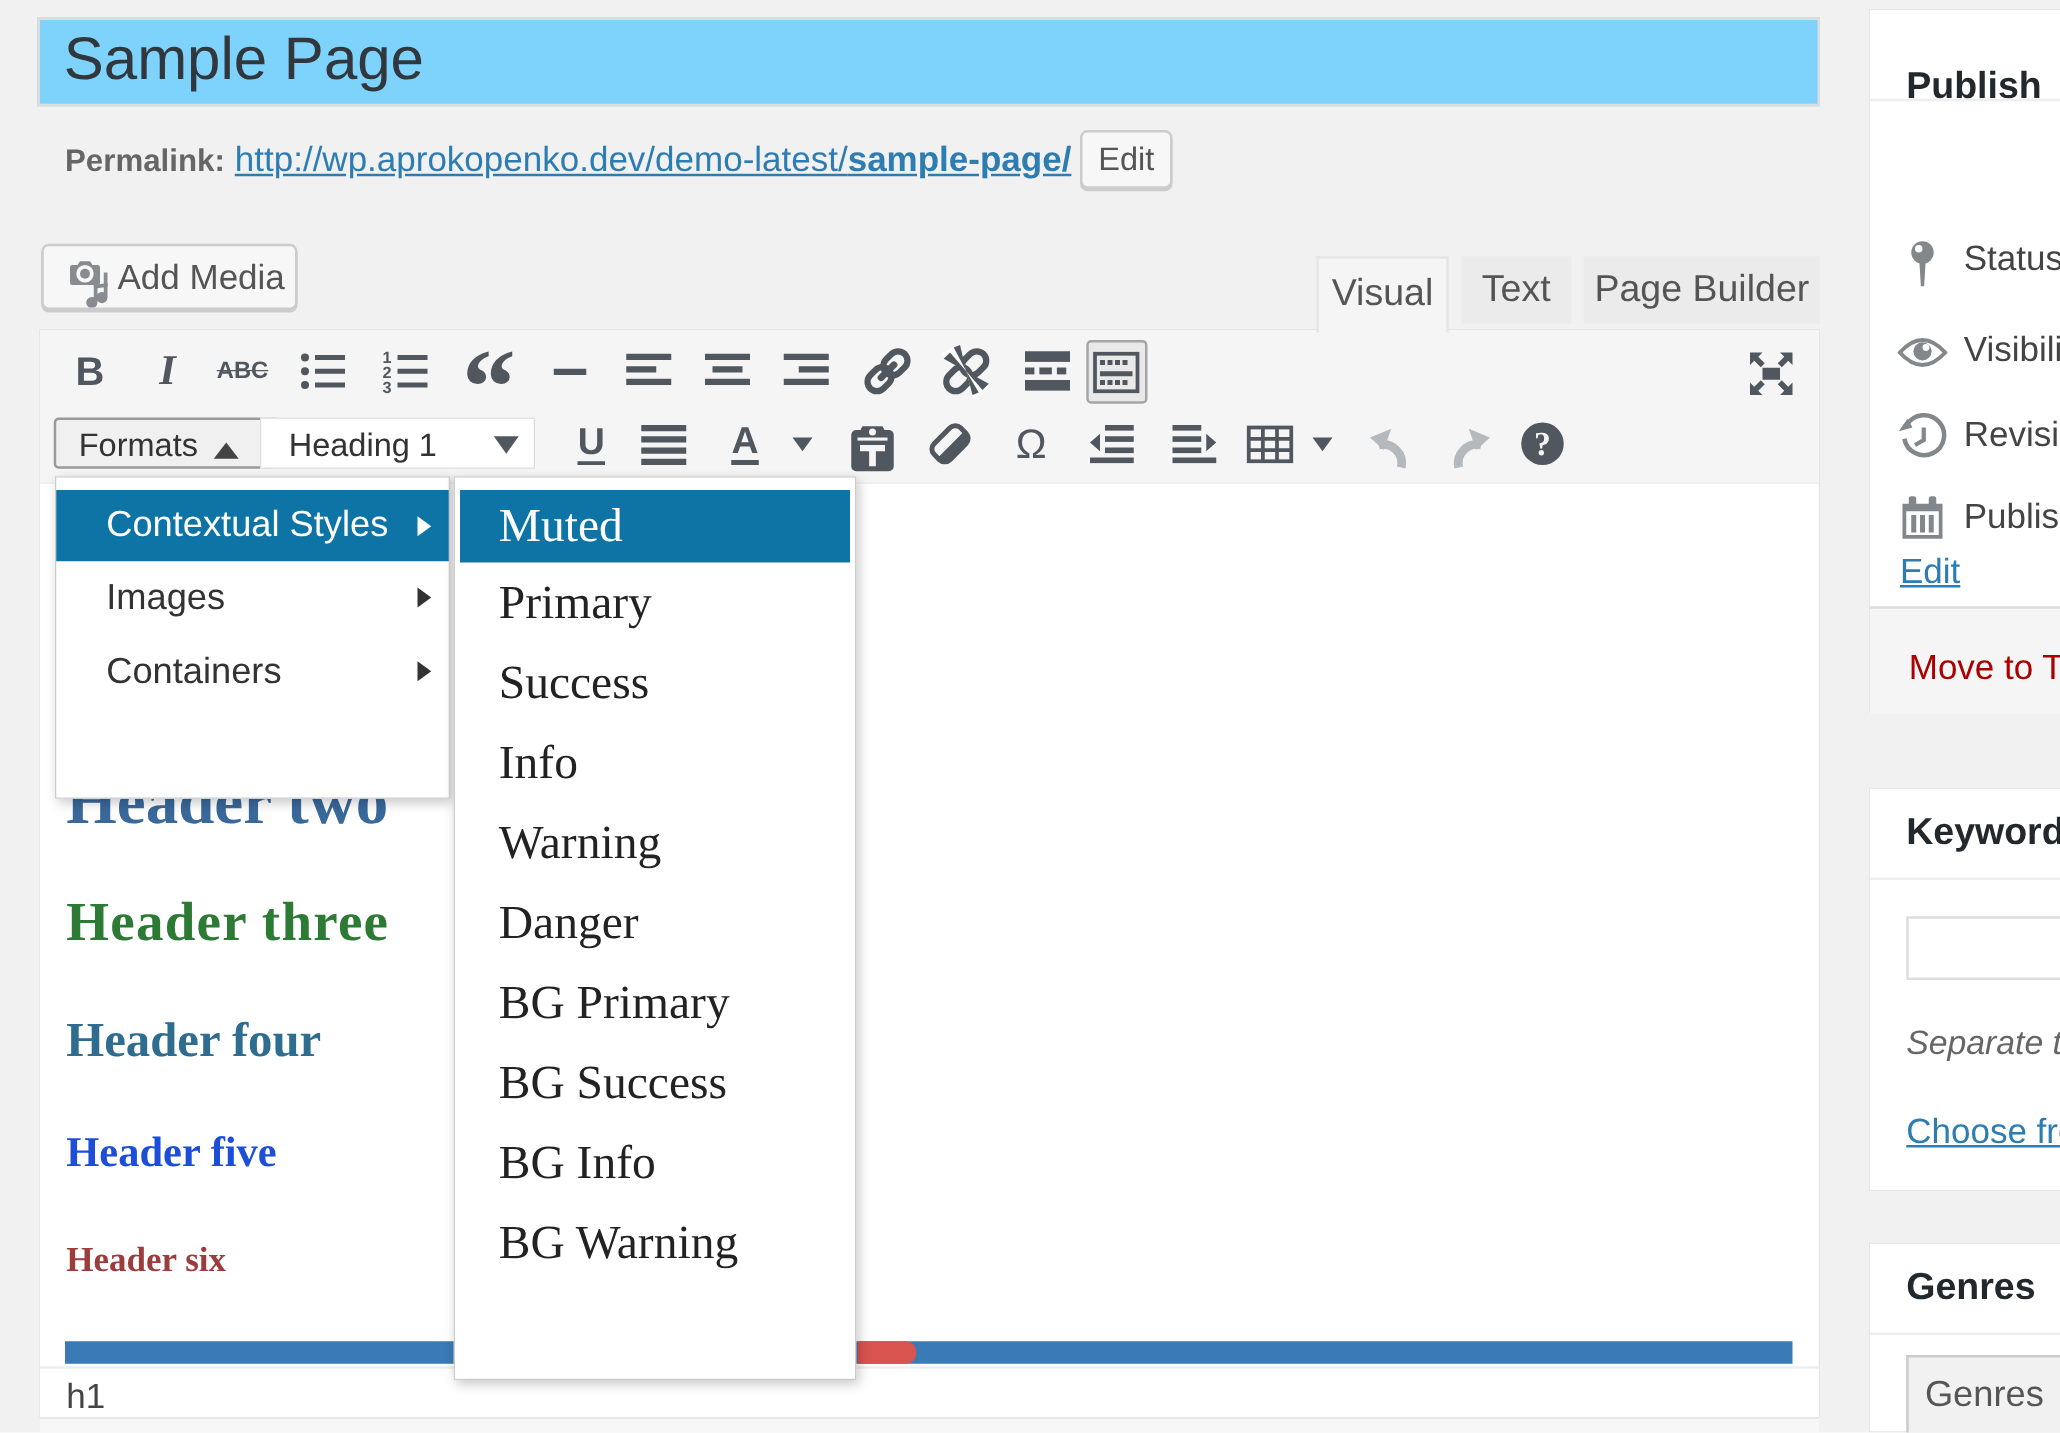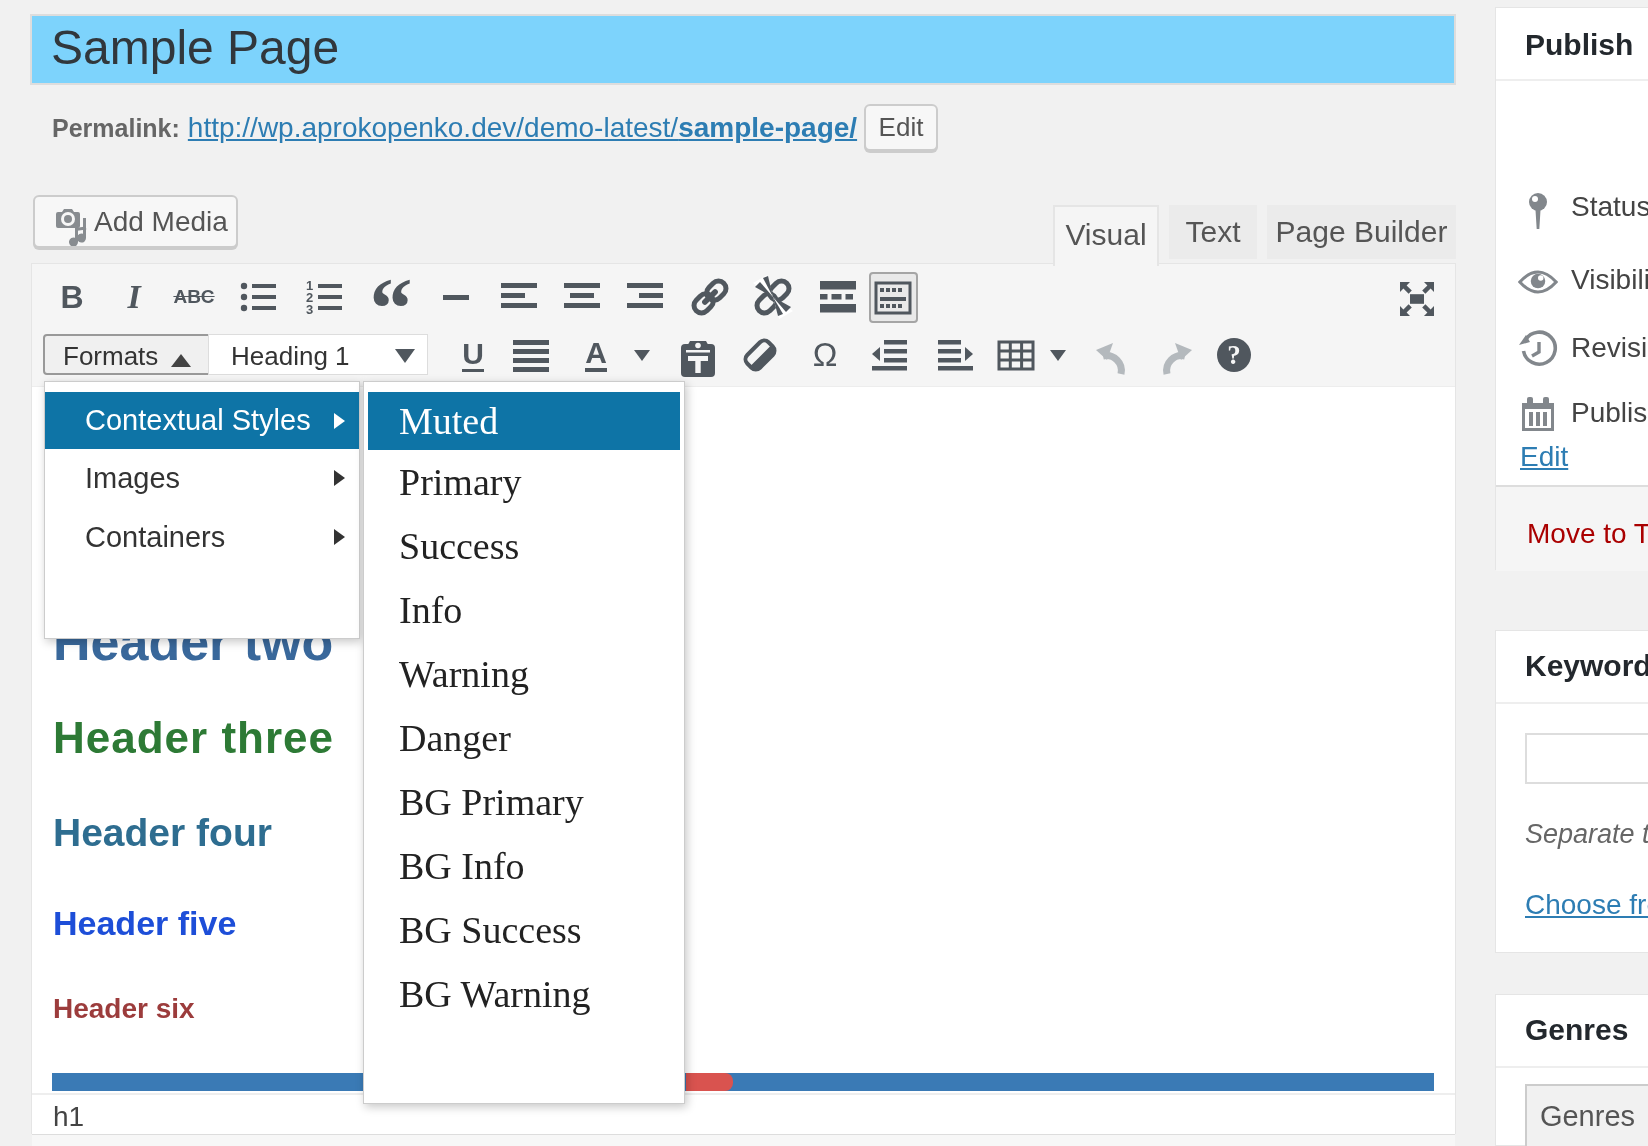--- a/index.html
+++ b/index.html
@@ -30,21 +30,21 @@
 #tab-pb   { left:1267px; width:189px; height:54px; background:#ebebeb; line-height:54px; }
 
 
 #editor { left:31px; top:263px; width:1425px; height:871px; background:#fff; border:1px solid #e5e5e5; }
 #toolbar { position:absolute; left:0; top:0; width:100%; height:123px; background:#f5f5f5; border-bottom:1px solid #ededed; }
 #statusbar { position:absolute; left:0; top:829px; width:100%; height:41px; background:#fff; border-top:2px solid #eee; }
 #statusbar span { position:absolute; left:21px; top:6px; font-size:28px; color:#444; }
 #resizebar { position:absolute; left:0; top:870px; width:100%; height:16px; background:#f7f7f7; border-top:1px solid #ddd; }
 
 
-.hd { position:absolute; font-family:Liberation Sans, sans-serif; font-weight:bold; white-space:nowrap; line-height:1; }
+.hd { position:absolute; font-family:Liberation Serif, serif; font-weight:bold; white-space:nowrap; line-height:1; }
 #h2 { left:21px; top:352px; font-size:52px; color:#39689b; }
 #h3 { left:21px; top:452px; font-size:44px; letter-spacing:1px; color:#2d7a35; }
 #h4 { left:21px; top:549px; font-size:39px; color:#2e6d90; }
 #h5 { left:21px; top:642px; font-size:34px; color:#1d4ed8; }
 #h6 { left:21px; top:731px; font-size:28px; color:#9c3c3c; }
 
 
 #pbar  { left:52px; top:1073px; width:1382px; height:18px; background:#3a7ab5; }
 #pred  { left:686px; top:1073px; width:47px; height:18px; background:#d9534f; border-radius:0 8px 8px 0; }
 
@@ -345,28 +345,28 @@
   <div class="mi">Containers<span class="arr"></span></div>
 </div>
 <div class="menu" id="menu2">
   <div class="mi sel">Muted</div>
   <div class="mi">Primary</div>
   <div class="mi">Success</div>
   <div class="mi">Info</div>
   <div class="mi">Warning</div>
   <div class="mi">Danger</div>
   <div class="mi">BG Primary</div>
+  <div class="mi">BG Success</div>
   <div class="mi">BG Info</div>
-  <div class="mi">BG Success</div>
   <div class="mi">BG Warning</div>
 </div>
 
 <div class="panel" id="publish">
   <div class="ptitle">
-      <h3 style="top:20px;">Publish</h3>
+      <h3 style="top:44px;">Publish</h3>
     </div>
   <svg class="sicon" style="top:183px;" width="40" height="40" viewBox="0 0 40 40">
       <g fill="#82878c">
         <circle cx="20" cy="11" r="9"></circle>
         <circle cx="17" cy="8" r="3" fill="#fff"></circle>
         <path d="M17.5 19 L22.5 19 L21.3 38 L18.7 38 Z"></path>
       </g>
     </svg>
   <svg class="sicon" style="top:254px;" width="44" height="40" viewBox="0 0 44 40">
       <g fill="none" stroke="#82878c" stroke-width="3.4">

